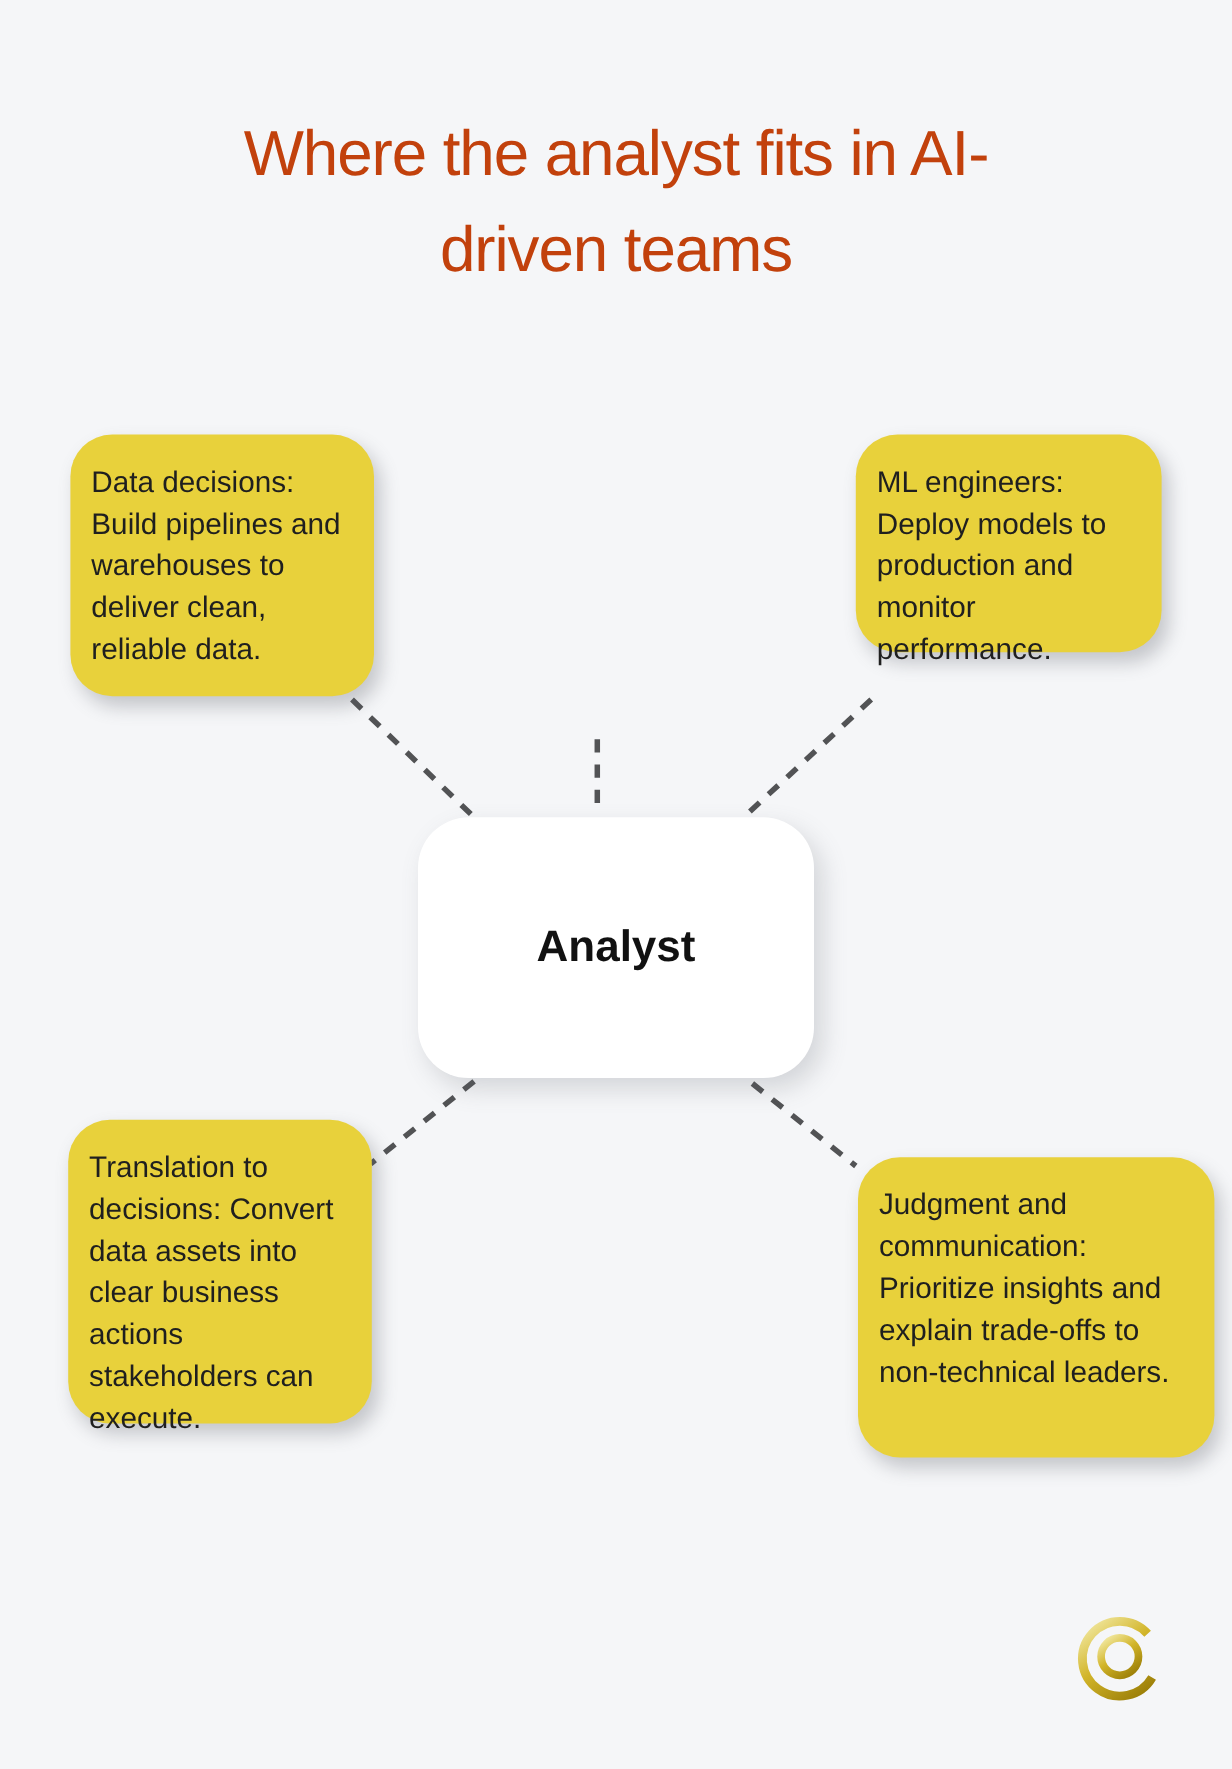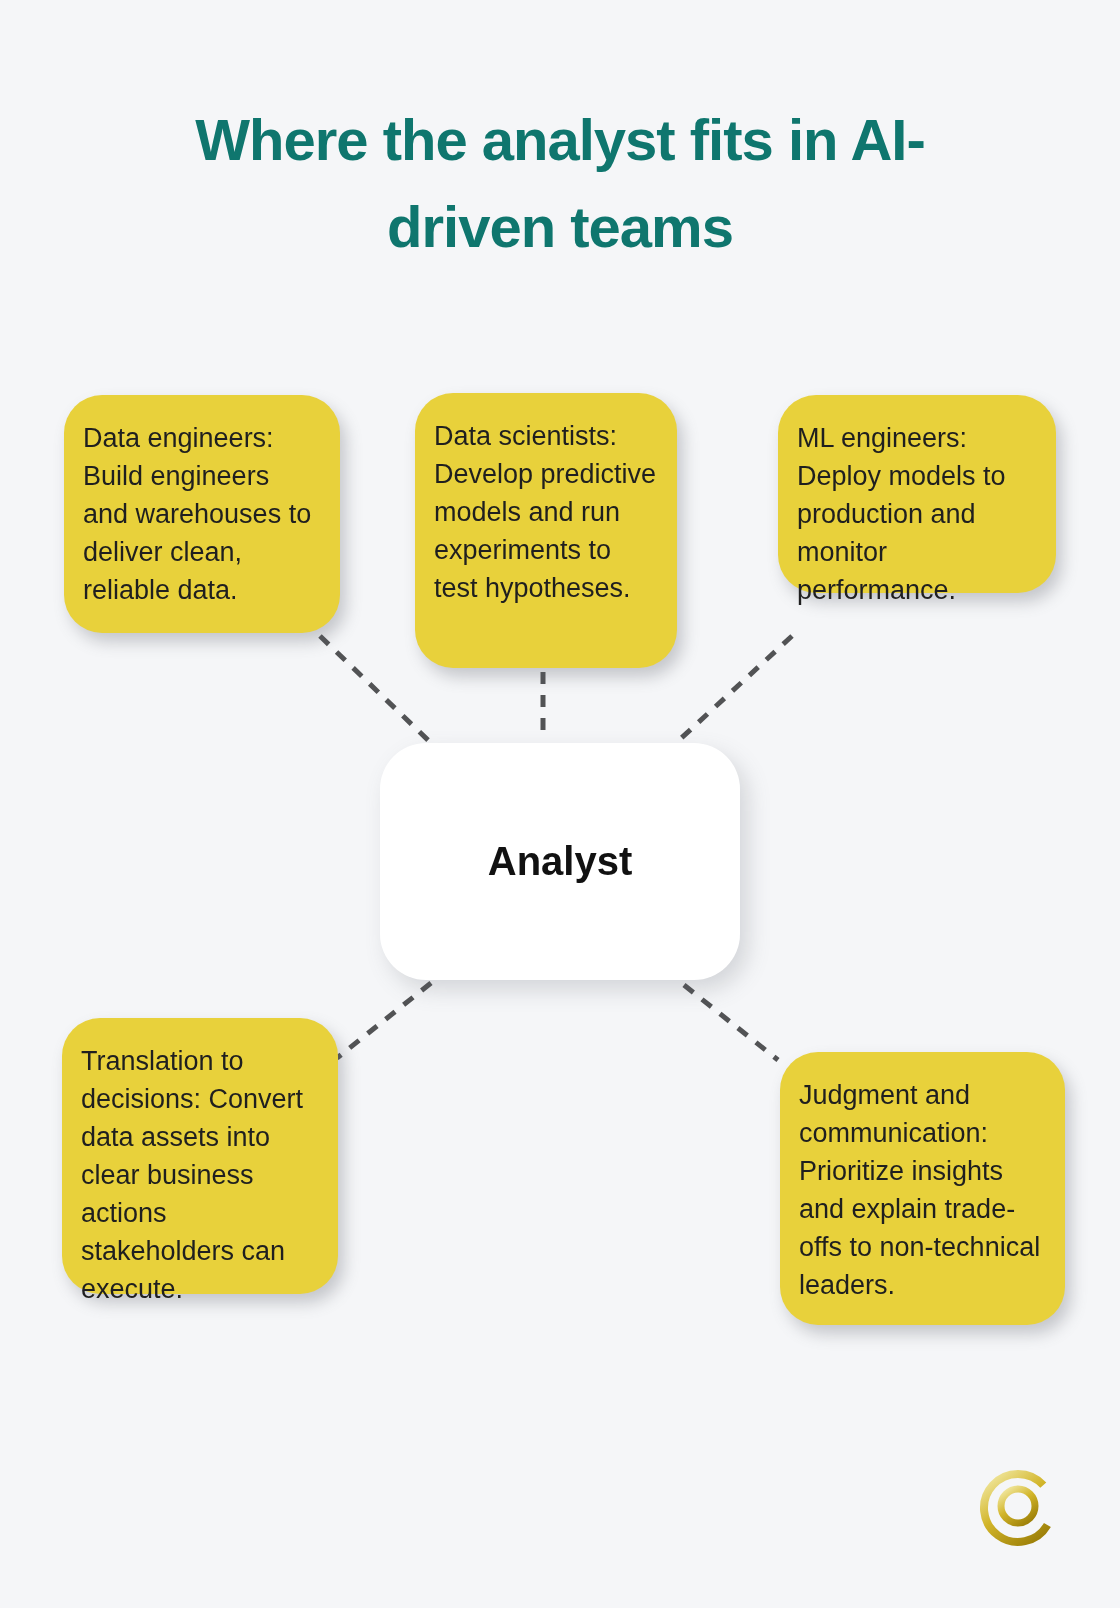--- a/index.html
+++ b/index.html
@@ -18,23 +18,23 @@
   }
   h1.page-title {
     position: absolute;
     top: 96px;
     left: 0;
     width: 100%;
     margin: 0;
     text-align: center;
     font-size: 58px;
     line-height: 87px;
-    font-weight: bold;
+    font-weight: normal;
     letter-spacing: -1px;
-    color: #0f766e;
+    color: #c2410c;
   }
   h1.page-title span { display: block; }
   svg.connectors {
     position: absolute;
     left: 0;
     top: 0;
     width: 1120px;
     height: 1608px;
     pointer-events: none;
   }
@@ -49,21 +49,21 @@
   }
   .node p {
     margin: 0;
     font-size: 27px;
     line-height: 38px;
   }
   .node-1 { left: 64px;  top: 395px;  width: 276px; height: 238px; }
   .node-2 { left: 415px; top: 393px;  width: 262px; height: 275px; }
   .node-3 { left: 778px; top: 395px;  width: 278px; height: 198px; }
   .node-4 { left: 62px;  top: 1018px; width: 276px; height: 276px; }
-  .node-5 { left: 780px; top: 1052px; width: 285px; height: 273px; }
+  .node-5 { left: 780px; top: 1052px; width: 324px; height: 273px; }
   .center-node {
     position: absolute;
     left: 380px;
     top: 743px;
     width: 360px;
     height: 237px;
     background: #ffffff;
     border-radius: 46px;
     box-shadow: 8px 10px 22px rgba(95,100,108,0.22);
     display: flex;
@@ -97,26 +97,23 @@
     <g stroke="#525355" stroke-width="5" stroke-dasharray="12 11" fill="none">
       <line x1="320" y1="636" x2="430" y2="742"></line>
       <line x1="543" y1="672" x2="543" y2="740"></line>
       <line x1="792" y1="636" x2="676" y2="743"></line>
       <line x1="431" y1="983" x2="337" y2="1058"></line>
       <line x1="684" y1="985" x2="778" y2="1060"></line>
     </g>
   </svg>
 
   <div class="node node-1">
-    <p>Data engineers: Build engineers and warehouses to deliver clean, reliable data.</p>
+    <p>Data decisions: Build pipelines and warehouses to deliver clean, reliable data.</p>
   </div>
 
-  <div class="node node-2">
-    <p>Data scientists: Develop predictive models and run experiments to test hypotheses.</p>
-  </div>
 
   <div class="node node-3">
     <p>ML engineers: Deploy models to production and monitor performance.</p>
   </div>
 
   <div class="center-node">
     <span>Analyst</span>
   </div>
 
   <div class="node node-4">

